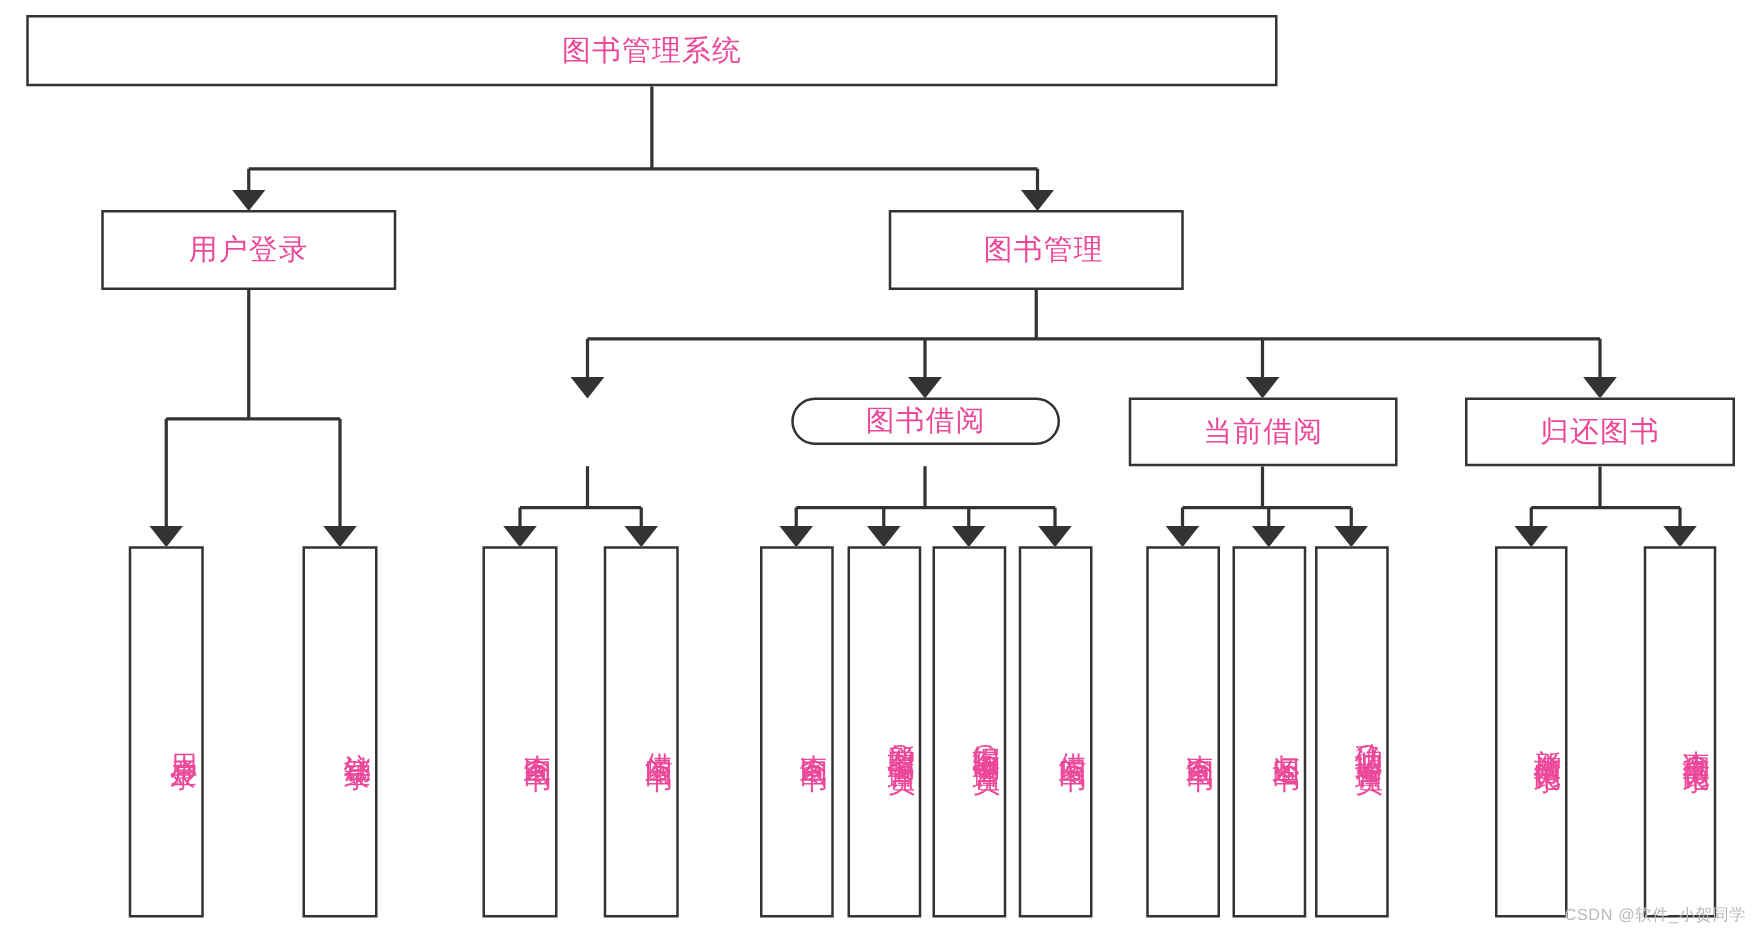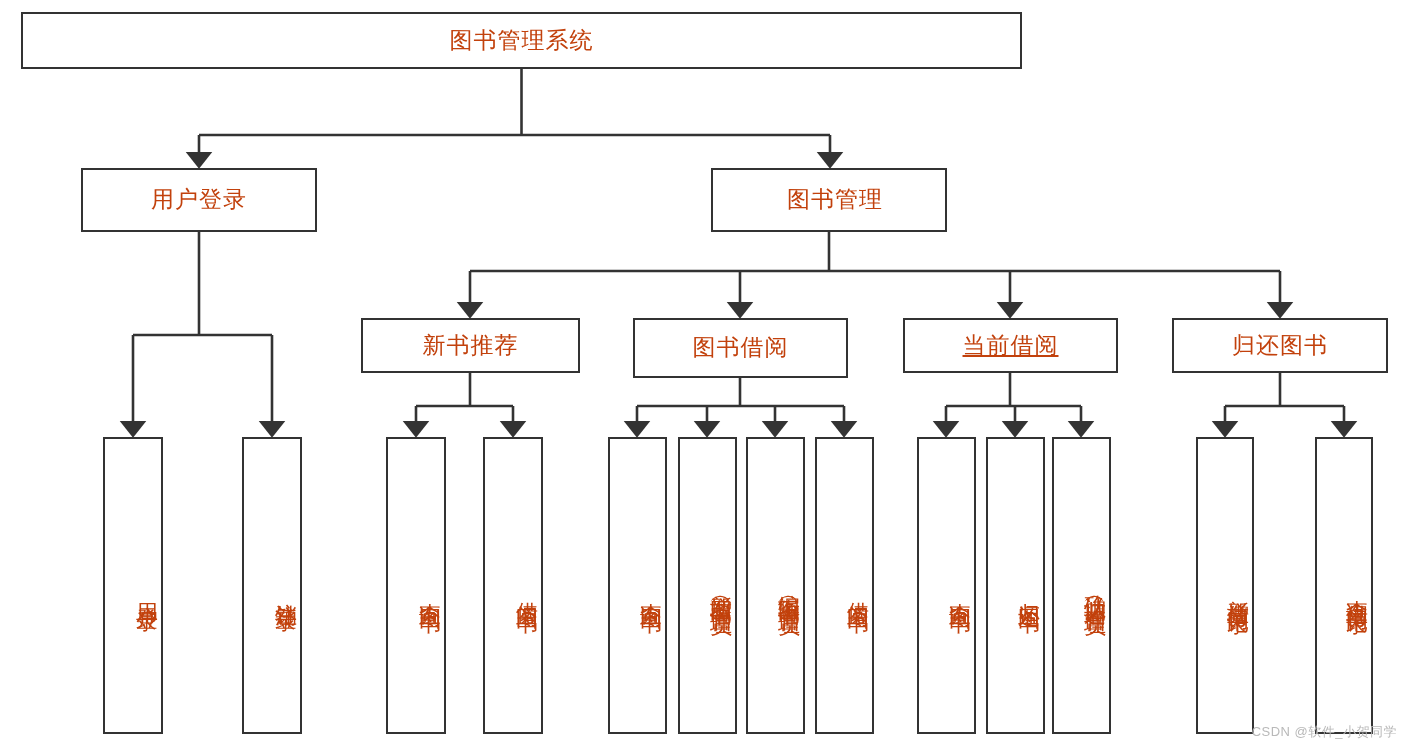--- a/index.html
+++ b/index.html
@@ -1,20 +1,20 @@
 <!DOCTYPE html>
 <html><head>
 <meta charset="utf-8">
 <style>
   html,body{margin:0;padding:0;background:#ffffff;}
   body{font-family:"Liberation Sans","DejaVu Sans",sans-serif;}
   #canvas{position:relative;width:1405px;height:747px;background:#ffffff;overflow:hidden;}
   svg.edges{position:absolute;left:0;top:0;width:1405px;height:747px;pointer-events:none;}
   .node{position:absolute;box-sizing:border-box;border:2.5px solid #333333;background:#ffffff;
-        display:flex;align-items:center;justify-content:center;color:#c2410c;}
+        display:flex;align-items:center;justify-content:center;color:#ec4899;}
   .node.h{font-size:23px;letter-spacing:1px;line-height:1.2;}
   .node.v{writing-mode:vertical-rl;text-orientation:upright;font-size:22px;letter-spacing:3px;
           padding-top:10px;line-height:1.25;align-items:flex-start;justify-content:center;}
   .node.v span{writing-mode:vertical-rl;text-orientation:upright;}
   .watermark{position:absolute;right:8px;bottom:6px;color:#b9b9b9;font-size:13px;
              letter-spacing:.5px;white-space:nowrap;}
 </style>
 </head>
 <body>
 
@@ -74,27 +74,24 @@
     <span>图书管理系统</span>
   </div>
 
   <div class="node h" style="left:81px;top:168px;width:236px;height:64px;">
     <span>用户登录</span>
   </div>
   <div class="node h" style="left:711px;top:168px;width:236px;height:64px;padding-left:12px;">
     <span>图书管理</span>
   </div>
 
-  <div class="node h" style="left:361px;top:318px;width:219px;height:55px;">
-    <span>新书推荐</span>
-  </div>
-  <div class="node h" style="left:633px;top:318px;width:215px;height:60px;">
+  <div class="node h" style="left:633px;top:318px;width:215px;height:38px;border-radius:19px;">
     <span>图书借阅</span>
   </div>
-  <div class="node h" style="left:903px;top:318px;width:215px;height:55px;text-decoration:underline;">
+  <div class="node h" style="left:903px;top:318px;width:215px;height:55px;">
     <span>当前借阅</span>
   </div>
   <div class="node h" style="left:1172px;top:318px;width:216px;height:55px;">
     <span>归还图书</span>
   </div>
 
   <div class="node v" style="left:103px;top:437px;width:60px;height:297px;">
     <span>用户登录</span>
   </div>
   <div class="node v" style="left:242px;top:437px;width:60px;height:297px;">

